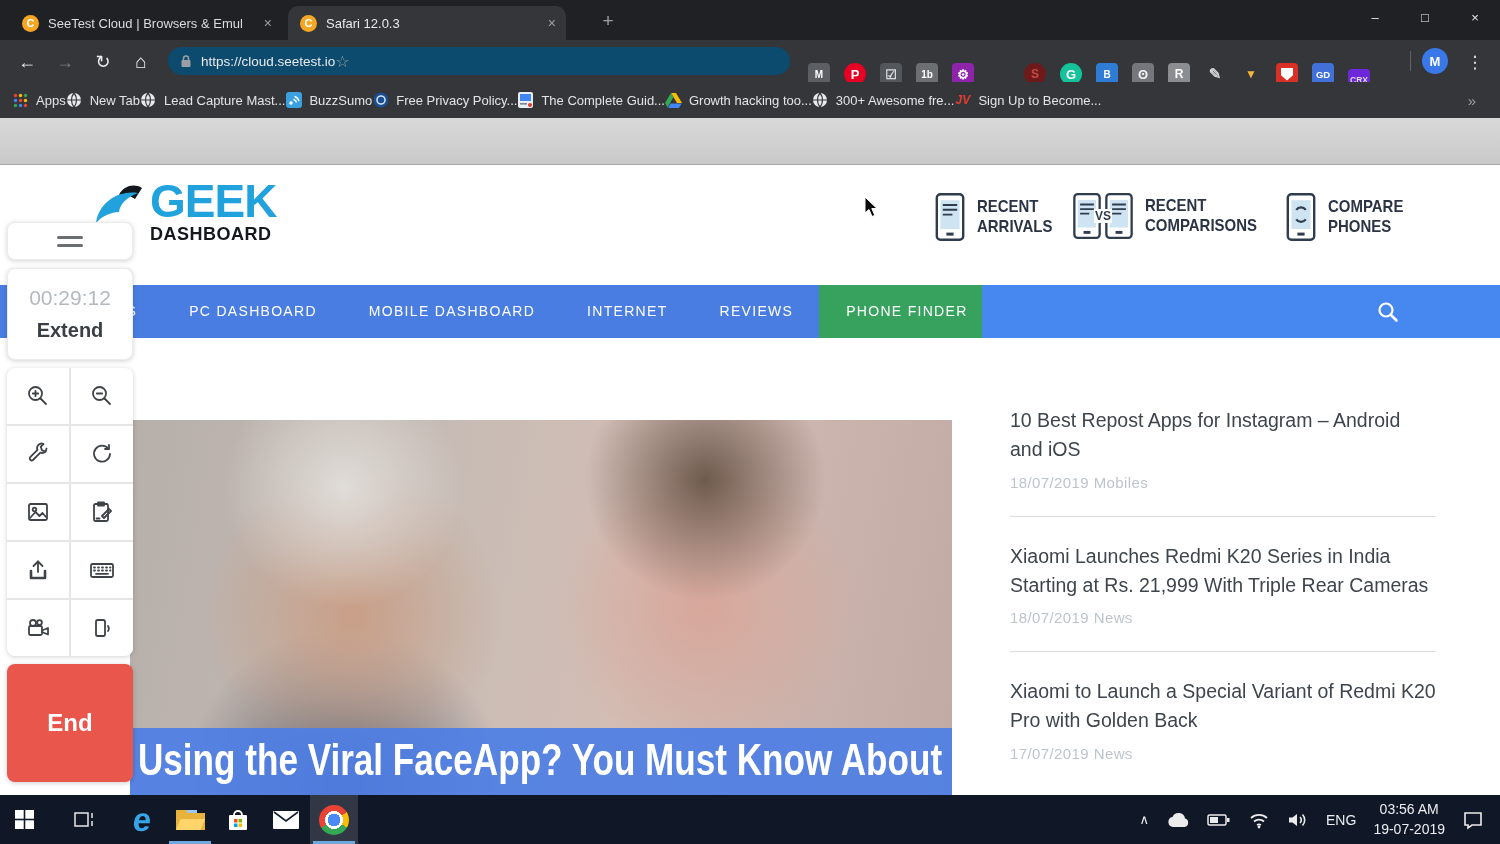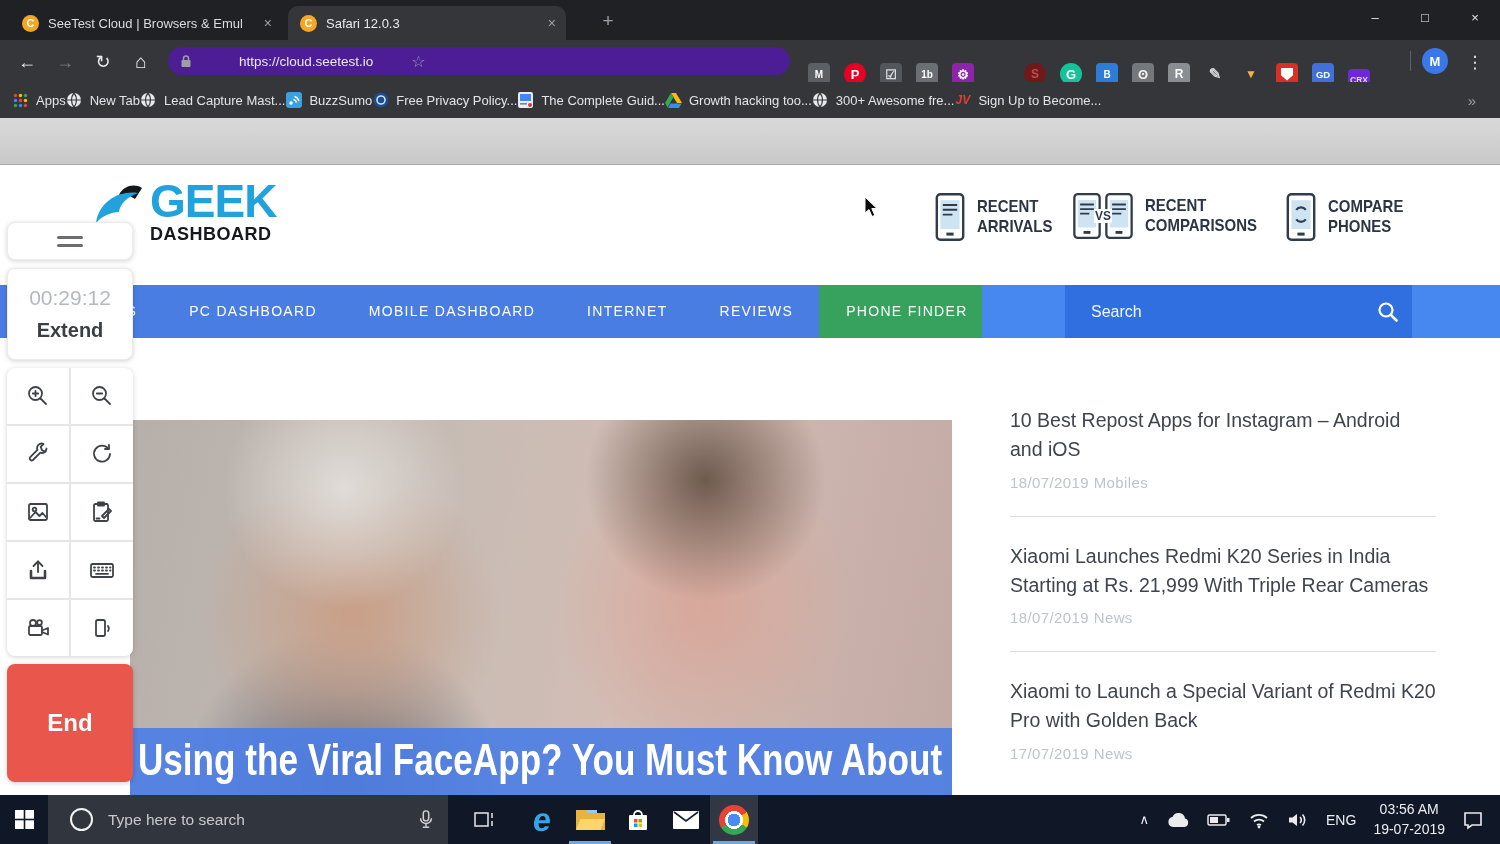--- a/index.html
+++ b/index.html
@@ -16,22 +16,22 @@
   .tab.active .tabtitle{color:#e8eaed;}
   .tabclose{color:#9aa0a6;font-size:14px;margin-left:8px;flex:0 0 auto;}
   .newtab{position:absolute;left:596px;top:9px;width:24px;height:24px;color:#9aa0a6;font-size:19px;
           display:flex;align-items:center;justify-content:center;}
   .wincontrols{position:absolute;right:0;top:0;height:34px;display:flex;}
   .winbtn{width:50px;height:34px;display:flex;align-items:center;justify-content:center;color:#e8eaed;font-size:13px;}
   
   .toolbar{position:absolute;left:0;top:40px;width:1500px;height:42px;background:#35363a;}
   .navic{position:absolute;top:9px;width:26px;height:26px;display:flex;align-items:center;justify-content:center;
          font-size:18px;color:#e8eaed;}
-  .addressbar{position:absolute;left:168px;top:7px;width:622px;height:28px;border-radius:14px;background:#4c1d95;
-              display:flex;align-items:center;padding:0 12px;box-sizing:border-box;gap:38px;}
+  .addressbar{position:absolute;left:168px;top:7px;width:622px;height:28px;border-radius:14px;background:#0c4a6e;
+              display:flex;align-items:center;padding:0 12px;box-sizing:border-box;}
   .urlhost{color:#e8eaed;font-size:13.5px;white-space:nowrap;}
   .urlpath{color:#9aa0a6;font-size:13.5px;white-space:nowrap;flex:1;}
   .star{color:#9aa0a6;font-size:16px;}
   .extrow{position:absolute;left:808px;top:9px;display:flex;gap:14px;align-items:center;}
   .ext{width:22px;height:22px;border-radius:4px;display:flex;align-items:center;justify-content:center;
        font-size:10px;font-weight:bold;}
   .ext.round{border-radius:50%;}
   .shield-shape{width:12px;height:13px;background:#fff;clip-path:polygon(0 0,100% 0,100% 60%,50% 100%,0 60%);}
   .tooldivider{position:absolute;left:1410px;top:11px;width:1px;height:20px;background:#5f6368;}
   .avatar{position:absolute;left:1422px;top:8px;width:26px;height:26px;border-radius:50%;background:#3b78e7;
@@ -384,21 +384,20 @@
     </div>
 
     <div class="navbar">
       <div class="navitem">NEWS</div>
       <div class="navitem">PC DASHBOARD</div>
       <div class="navitem">MOBILE DASHBOARD</div>
       <div class="navitem">INTERNET</div>
       <div class="navitem">REVIEWS</div>
       <div class="navitem green">PHONE FINDER</div>
       <div class="searchzone">
-        <input class="searchinput" type="text" placeholder="Search" style="">
         <svg class="mag" width="22" height="22" viewBox="0 0 22 22">
           <circle cx="9" cy="9" r="6.5" fill="none" stroke="#fff" stroke-width="2.2"></circle>
           <line x1="14" y1="14" x2="19.5" y2="19.5" stroke="#fff" stroke-width="2.6" stroke-linecap="round"></line>
         </svg>
       </div>
     </div>
 
     <div class="hero">
       <div class="heroband">
         <h1>Using the Viral FaceApp? You Must Know About</h1>
@@ -518,30 +517,20 @@
     <path d="M1 1 L1 17 L5 13.5 L8 20.5 L10.8 19.3 L7.8 12.5 L13 12.5 Z" fill="#0b0b0b" stroke="#fff" stroke-width="1"></path>
   </svg>
 
   <div class="taskbar">
     <div class="tb-start">
       <svg width="19" height="19" viewBox="0 0 19 19">
           <rect x="0" y="0" width="8.7" height="8.7" fill="#fff"></rect>
           <rect x="10.3" y="0" width="8.7" height="8.7" fill="#fff"></rect>
           <rect x="0" y="10.3" width="8.7" height="8.7" fill="#fff"></rect>
           <rect x="10.3" y="10.3" width="8.7" height="8.7" fill="#fff"></rect>
-        </svg>
-    </div>
-    <div class="tb-search">
-      <div class="cortana"></div>
-      <input type="text" placeholder="Type here to search" style="">
-      <svg class="tb-mic" width="20" height="23" viewBox="0 0 22 23">
-          <rect x="8" y="2" width="6" height="11" rx="3" fill="none" stroke="#cfd3d8" stroke-width="1.6"></rect>
-          <path d="M5 10a6 6 0 0 0 12 0" fill="none" stroke="#cfd3d8" stroke-width="1.6"></path>
-          <line x1="11" y1="16" x2="11" y2="19.5" stroke="#cfd3d8" stroke-width="1.6"></line>
-          <line x1="7.5" y1="20" x2="14.5" y2="20" stroke="#cfd3d8" stroke-width="1.6"></line>
         </svg>
     </div>
     <div class="tb-ic" style="margin-left:12px;">
       <svg width="22" height="20" viewBox="0 0 22 20">
           <rect x="2" y="3" width="13" height="13" fill="none" stroke="#e8e8e8" stroke-width="1.5"></rect>
           <line x1="19" y1="3" x2="19" y2="8" stroke="#e8e8e8" stroke-width="1.5"></line>
           <line x1="19" y1="11" x2="19" y2="16" stroke="#e8e8e8" stroke-width="1.5"></line>
         </svg>
     </div>
     <div class="tb-ic" style="margin-left:10px;">

